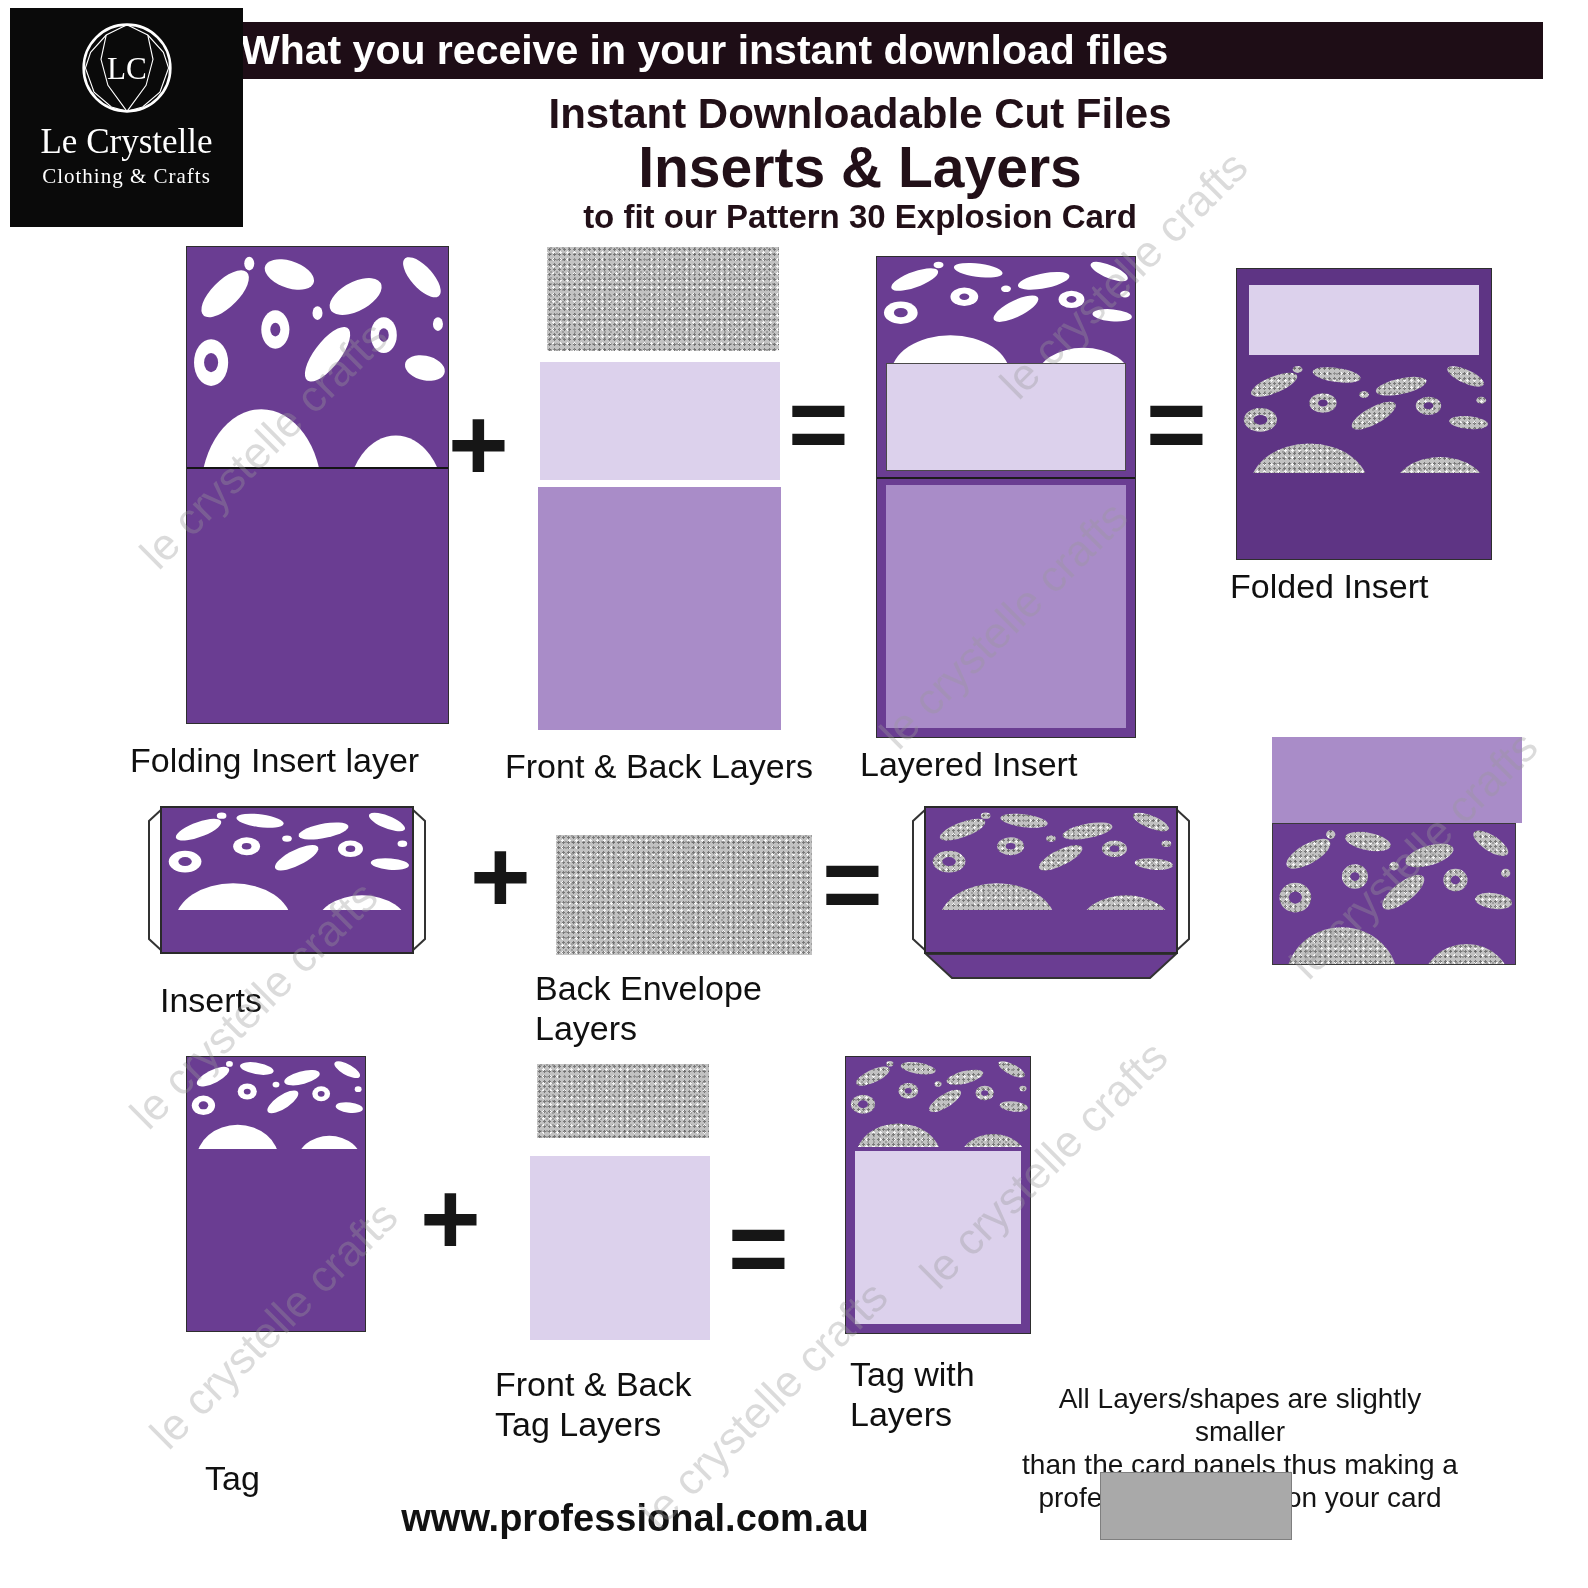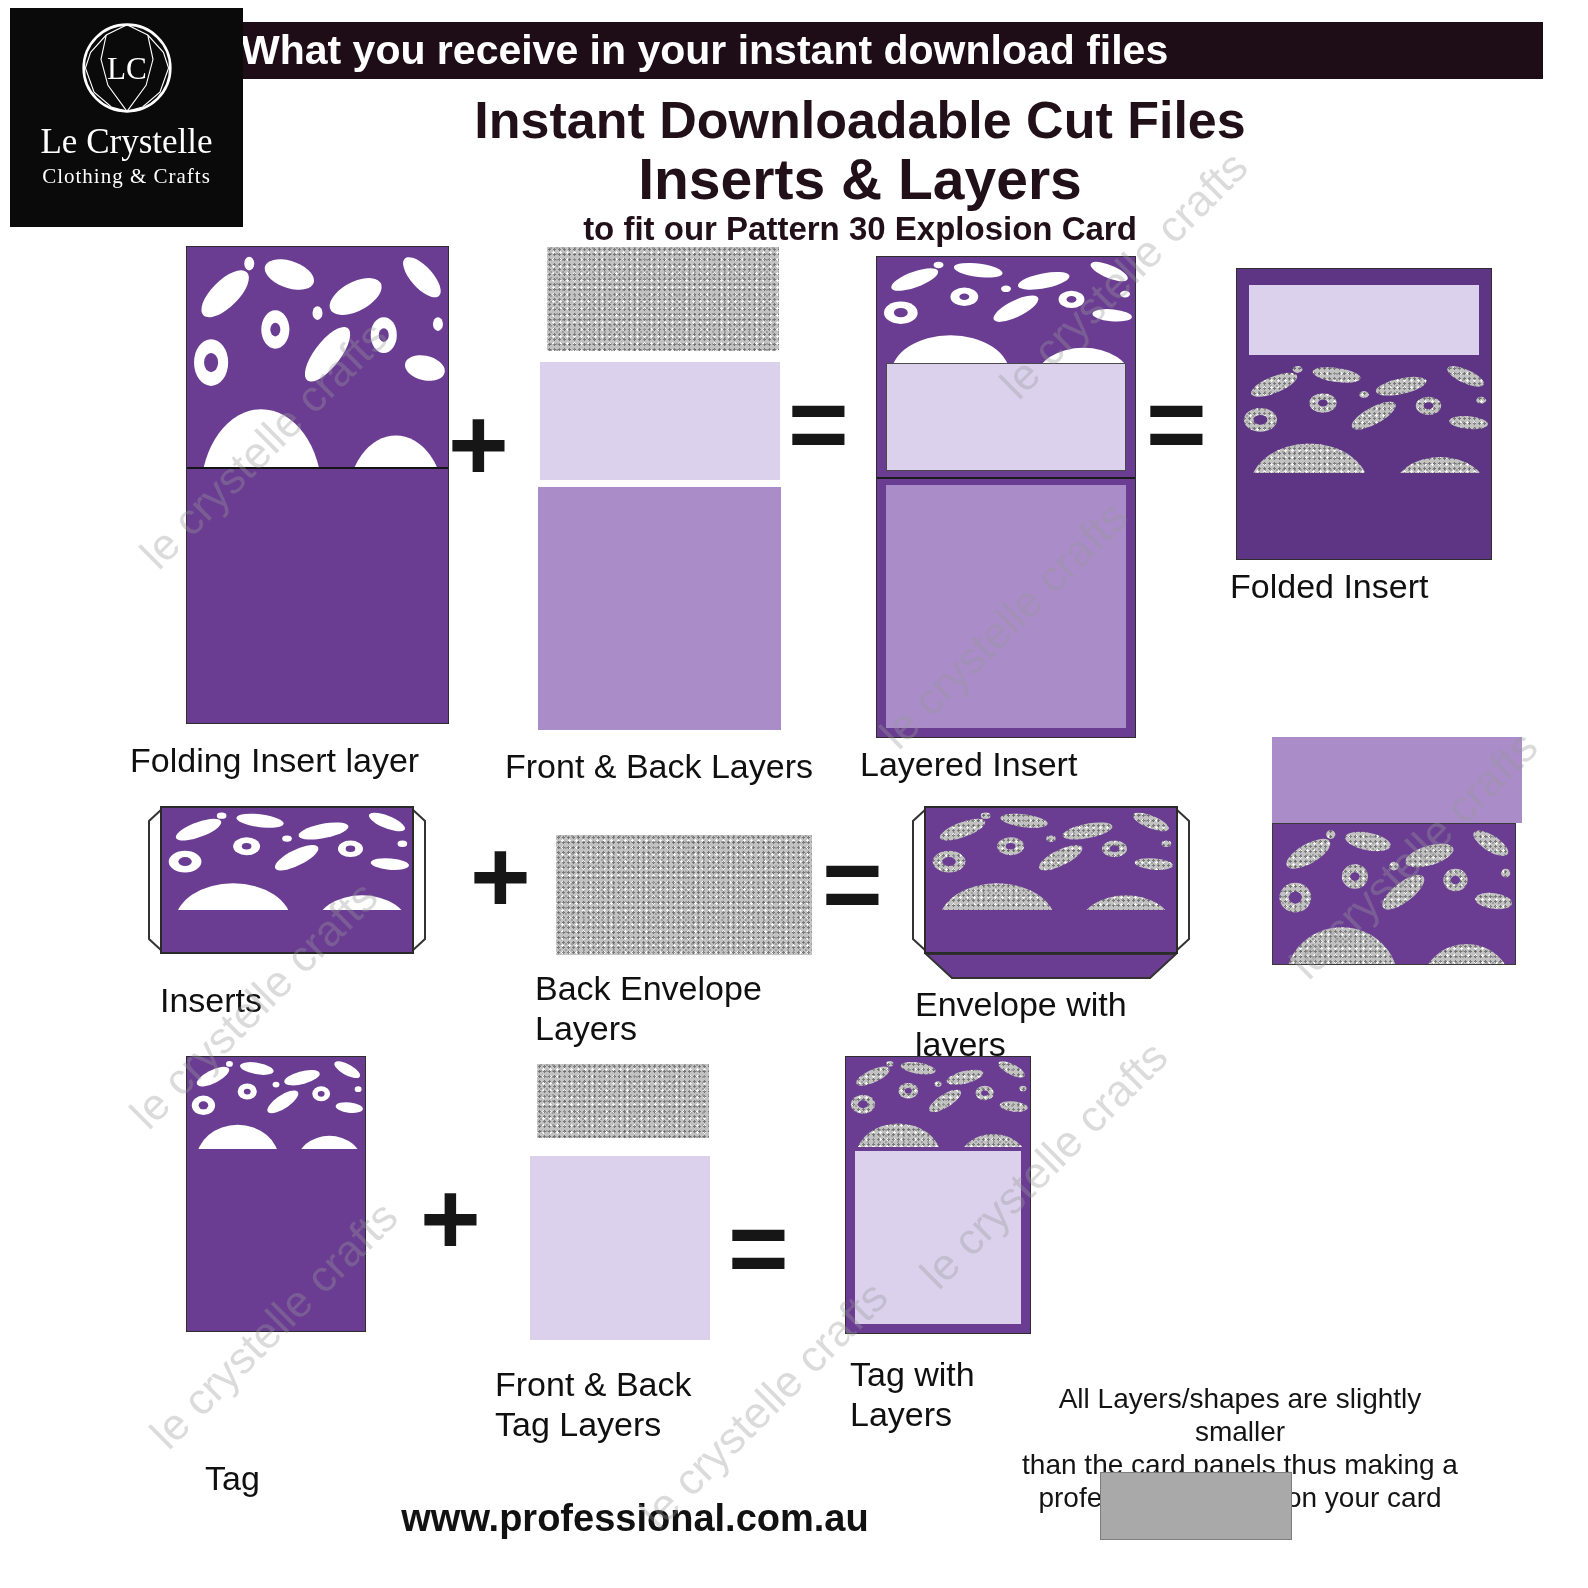--- a/index.html
+++ b/index.html
@@ -27,21 +27,21 @@
   .banner-text{color:#ffffff;font-weight:bold;font-size:41px;white-space:nowrap;}
   .logo{
     left:10px;top:8px;width:233px;height:219px;background:#0a0a0a;color:#ffffff;
     text-align:center;padding-top:6px;
   }
   .logo-emblem{width:104px;height:104px;margin:2px auto 0;display:block;}
   .logo-name{font-family:"Liberation Serif", serif;font-size:35px;margin-top:2px;}
   .logo-sub{font-family:"Liberation Serif", serif;font-size:21px;letter-spacing:1px;margin-top:2px;}
 
   .titles{left:240px;top:90px;width:1240px;text-align:center;color:#221018;}
-  .title-1{font-size:52px;font-weight:bold;}
+  .title-1{font-size:42px;font-weight:bold;}
   .title-2{font-size:57px;font-weight:bold;line-height:1.05;}
   .title-3{font-size:33px;font-weight:bold;}
 
   
   .lace-wrap{position:relative;overflow:hidden;}
   .lace-wrap.white{background:#ffffff;}
   .lace-wrap svg{display:block;width:100%;height:100%;}
   .lace-fill{fill:var(--purple);}
   .dark .lace-fill{fill:var(--purple-dark);}
   .glitter{
@@ -300,24 +300,20 @@
         <rect width="260" height="160" class="lace-fill" mask="url(#laceMask)"></rect>
       </svg>
     </div>
   </div>
 
   <div class="abs lbl lbl-envelope">Inserts</div>
   <div class="abs lbl lbl-backenv">
     <div>Back Envelope</div>
     <div>Layers</div>
   </div>
-  <div class="abs lbl lbl-envwith">
-    <div>Envelope with</div>
-    <div>layers</div>
-  </div>
 
   <div class="abs tag">
     <div class="lace-wrap white tag-lace">
       <svg viewBox="0 0 260 160" preserveAspectRatio="none">
         <rect width="260" height="160" class="lace-fill" mask="url(#laceMask)"></rect>
       </svg>
     </div>
     <div class="tag-solid"></div>
   </div>
 

